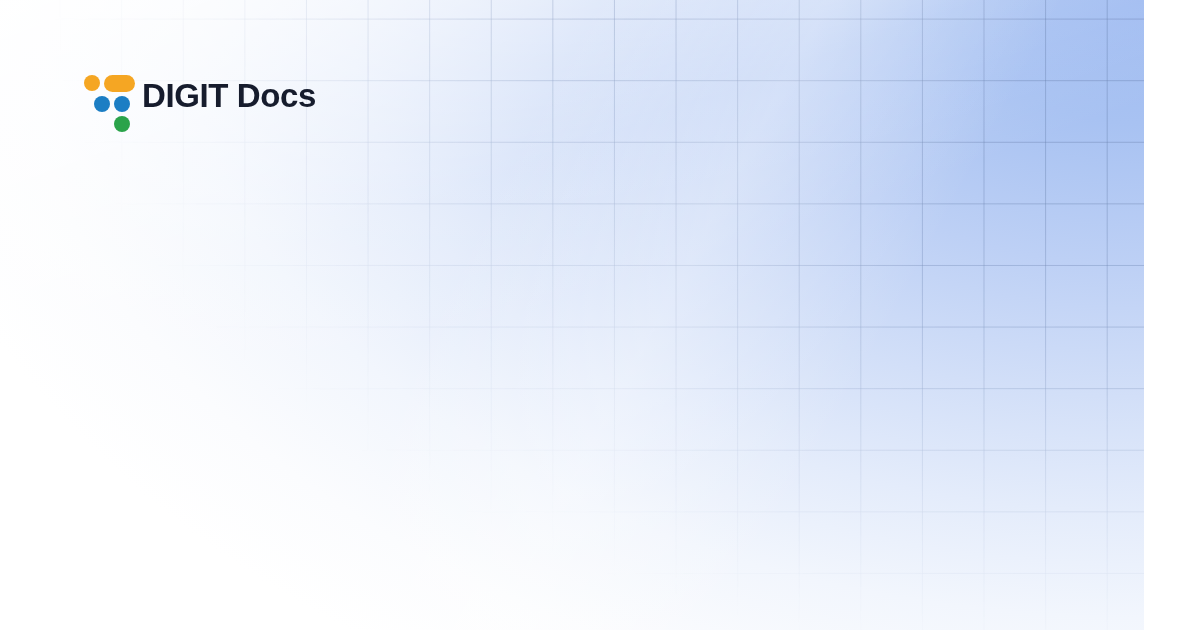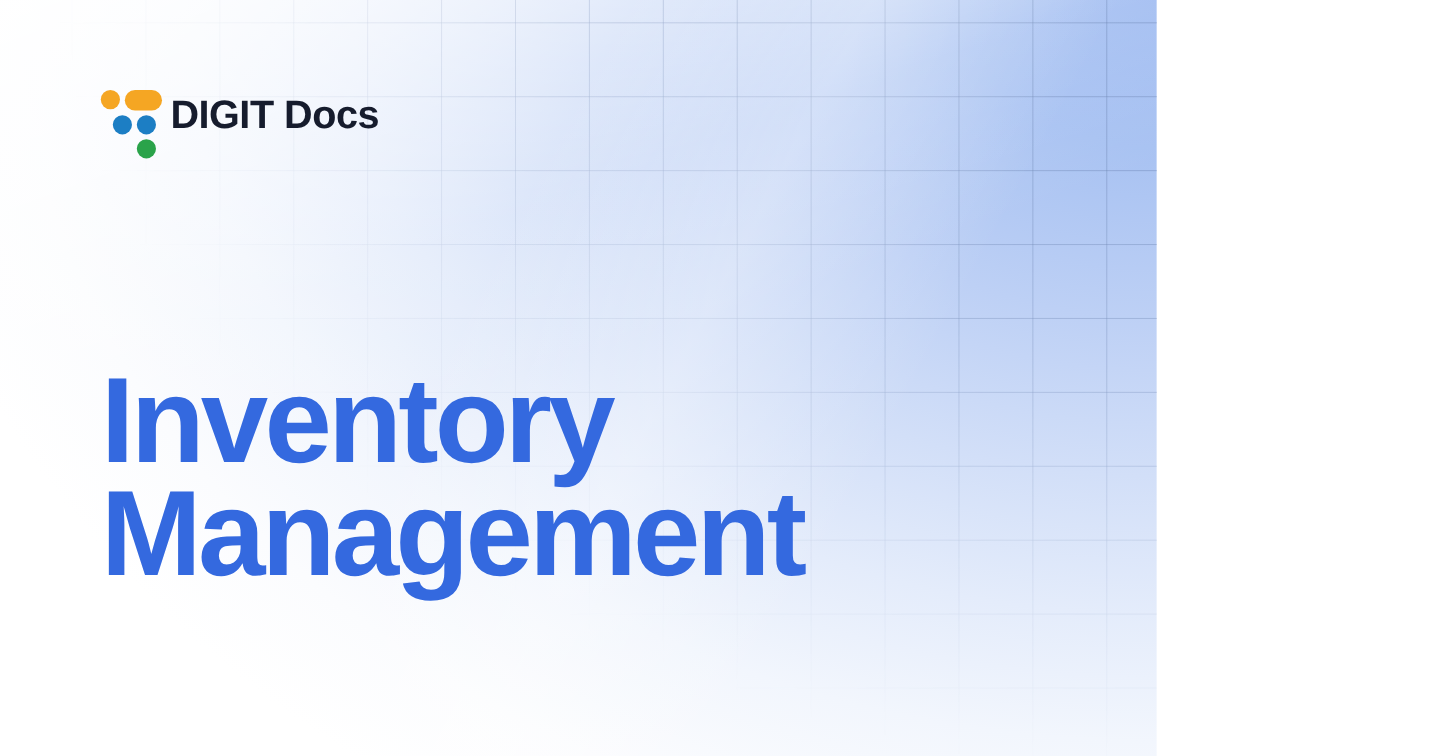--- a/index.html
+++ b/index.html
@@ -9,21 +9,21 @@
   body {
     width: 1200px;
     height: 630px;
     overflow: hidden;
     font-family: "Liberation Sans", sans-serif;
     background: #ffffff;
   }
 
   #canvas {
     position: relative;
-    width: 964px;
+    width: 1144px;
     height: 630px;
     overflow: hidden;
     background: #ffffff;
   }
 
   
   .bg-base {
     position: absolute;
     inset: 0;
     background:
@@ -190,18 +190,16 @@
       <div class="brand-mark">
         <span class="dot dot-orange-sm"></span>
         <span class="dot dot-orange-pill"></span>
         <span class="dot dot-blue-1"></span>
         <span class="dot dot-blue-2"></span>
         <span class="dot dot-green"></span>
       </div>
       <div class="brand-name">DIGIT Docs</div>
     </div>
 
-    <h1 class="headline">Inventory
-Management</h1>
 
 
   </div>
 </div>
 
 </body></html>

